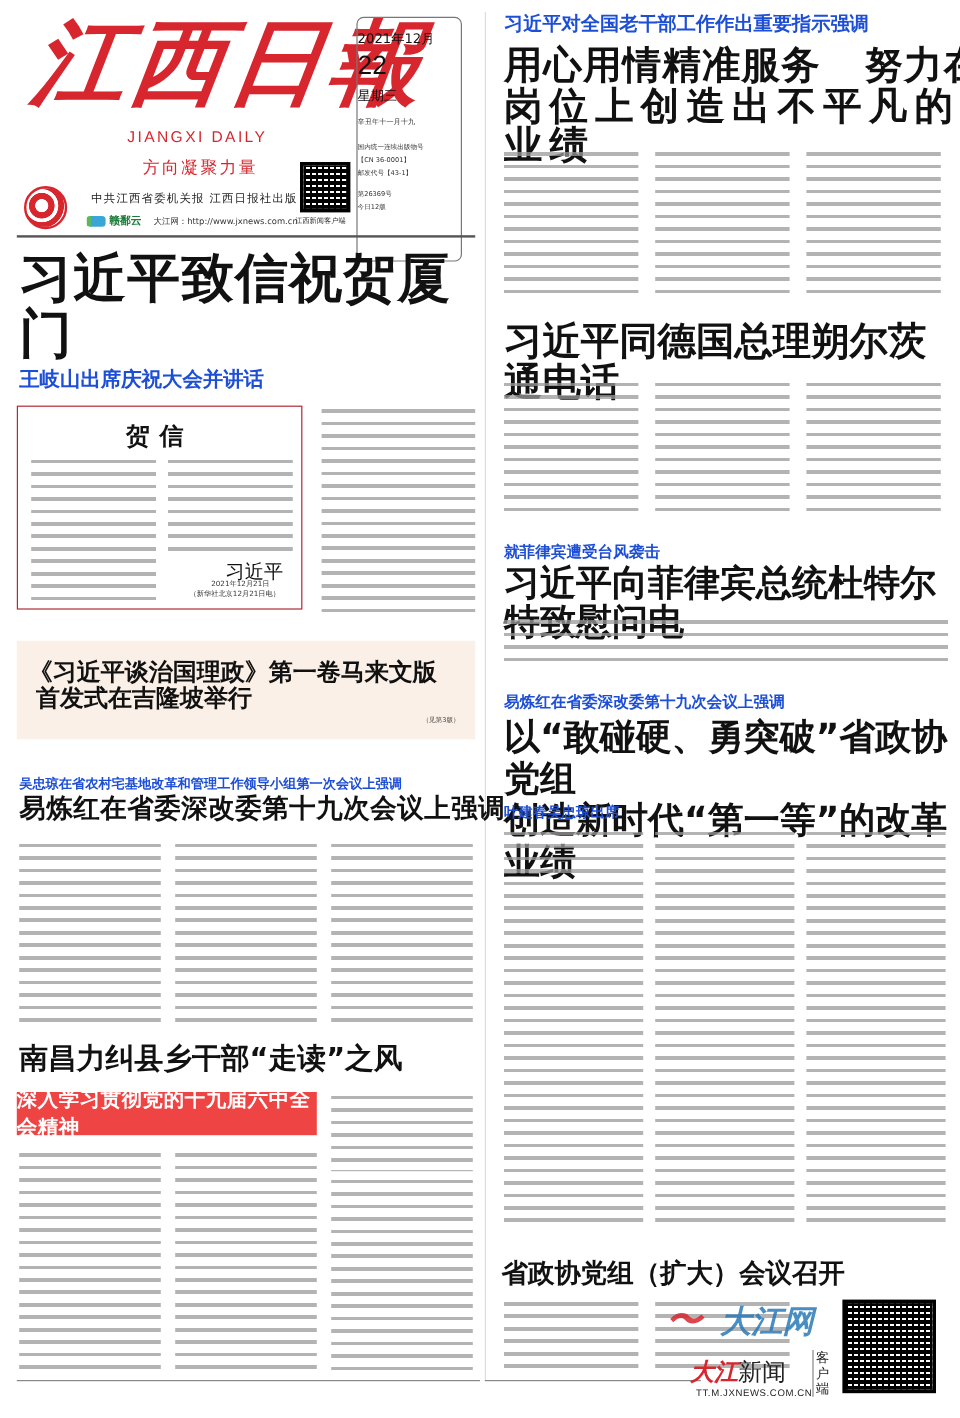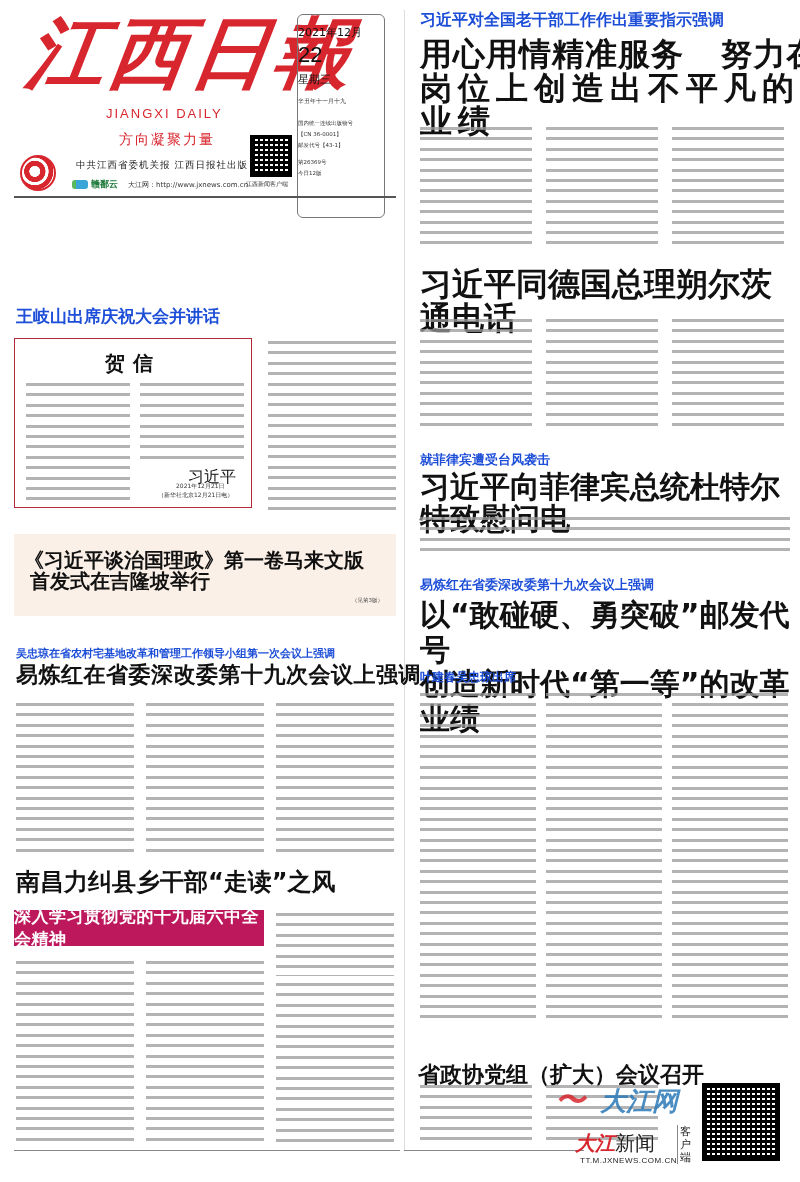--- a/index.html
+++ b/index.html
@@ -52,32 +52,32 @@
   .fill { background: repeating-linear-gradient(180deg, transparent 0 3px, #9a9a9a 3px 6px, transparent 6px 10.4px); opacity: 0.75; }
 
   .book-box { left: 14px; top: 534px; width: 382px; height: 82px; background: #fbf0e7; }
   .book-hl { left: 24px; top: 550px; font-size: 20px; }
   .book-ref { left: 352px; top: 597px; font-size: 5.5px; color: #444; }
 
   .wu-sub { left: 16px; top: 646px; font-size: 11px; }
   .wu-hl { left: 16px; top: 663px; font-size: 22px; letter-spacing: 0.5px; }
 
   .nc-hl { left: 16px; top: 870px; font-size: 24px; }
-  .red-banner { left: 14px; top: 910px; width: 250px; height: 36px; background: #be185d; color: #fff; font-size: 17px; font-weight: bold; display: flex; align-items: center; justify-content: center; letter-spacing: 0.5px; }
+  .red-banner { left: 14px; top: 910px; width: 250px; height: 36px; background: #ef4444; color: #fff; font-size: 17px; font-weight: bold; display: flex; align-items: center; justify-content: center; letter-spacing: 0.5px; }
   .hr-bottom-left { left: 14px; top: 1150px; width: 386px; height: 1px; background: #888; }
 
   .r-sub1 { left: 420px; top: 10px; font-size: 16px; }
   .r-hl1 { left: 420px; top: 38px; font-size: 32px; letter-spacing: 1px; width: 380px; }
   .r-hl2 { left: 420px; top: 268px; font-size: 32px; }
   .r-sub3 { left: 420px; top: 451px; font-size: 13px; }
   .r-hl3 { left: 420px; top: 471px; font-size: 30px; }
   .r-sub4 { left: 420px; top: 576px; font-size: 13px; }
   .r-hl4 { left: 420px; top: 598px; font-size: 30px; line-height: 1.15; }
   .r-sub4b { left: 420px; top: 669px; font-size: 12px; }
-  .r-hl5 { left: 418px; top: 1050px; font-size: 22px; margin-top: 13px; }
+  .r-hl5 { left: 418px; top: 1050px; font-size: 22px; }
 
   .watermark { left: 555px; top: 1080px; font-size: 30px; font-weight: bold; color: #d8262e; font-style: italic; opacity: 0.85; }
   .watermark-blue { left: 600px; top: 1084px; font-size: 26px; color: #2a7ab8; font-weight: bold; font-style: italic; opacity: 0.85; }
   .wm-news { left: 575px; top: 1130px; font-size: 20px; color: #222; }
   .wm-news .da { color: #d8262e; font-weight: bold; font-style: italic; }
   .wm-url { left: 580px; top: 1156px; font-size: 8px; color: #222; letter-spacing: 0.5px; font-family: "Liberation Sans", sans-serif; }
   .wm-client { left: 677px; top: 1125px; font-size: 11px; color: #222; width: 14px; line-height: 13px; border-left: 1px solid #888; padding-left: 2px; }
   .qr-wm { left: 702px; top: 1083px; width: 78px; height: 78px; }
   .hr-bottom-right { left: 404px; top: 1150px; width: 180px; height: 1px; background: #888; }
   .vdiv { left: 404px; top: 10px; width: 1px; height: 1140px; background: #ddd; }
@@ -110,20 +110,21 @@
   <div class="small">【CN 36-0001】</div>
   <div class="small">邮发代号【43-1】</div>
   <div class="gap" style="height:6px"></div>
   <div class="small">第26369号</div>
   <div class="small">今日12版</div>
 </div>
 
 <div class="abs hr-top"></div>
 
 <div class="abs hl lead-hl">
+  <div>习近平致信祝贺厦门</div>
 </div>
 <div class="abs sub lead-sub">王岐山出席庆祝大会并讲话</div>
 
 <div class="abs letter-box"></div>
 <div class="abs letter-title">贺信</div>
 <div class="col body-text fill" style="left:26px;top:380px;width:104px;height:122px;"></div>
 <div class="col body-text fill" style="left:140px;top:380px;width:104px;height:80px;"></div>
 <div class="abs letter-sign">习近平</div>
 <div class="abs letter-date">2021年12月21日</div>
 <div class="abs letter-date2">（新华社北京12月21日电）</div>
@@ -163,21 +164,21 @@
 <div class="col body-text fill" style="left:420px;top:316px;width:112px;height:110px;"></div>
 <div class="col body-text fill" style="left:546px;top:316px;width:112px;height:110px;"></div>
 <div class="col body-text fill" style="left:672px;top:316px;width:112px;height:110px;"></div>
 
 <div class="abs sub r-sub3">就菲律宾遭受台风袭击</div>
 <div class="abs hl r-hl3">习近平向菲律宾总统杜特尔特致慰问电</div>
 <div class="col body-text fill" style="left:420px;top:514px;width:370px;height:42px;"></div>
 
 <div class="abs sub r-sub4">易炼红在省委深改委第十九次会议上强调</div>
 <div class="abs hl r-hl4">
-  <div>以“敢碰硬、勇突破”邮发代号</div>
+  <div>以“敢碰硬、勇突破”省政协党组</div>
   <div>创造新时代“第一等”的改革业绩</div>
 </div>
 <div class="abs sub r-sub4b">叶建春吴忠琼出席</div>
 <div class="col body-text fill" style="left:420px;top:690px;width:116px;height:330px;"></div>
 <div class="col body-text fill" style="left:546px;top:690px;width:116px;height:330px;"></div>
 <div class="col body-text fill" style="left:672px;top:690px;width:116px;height:330px;"></div>
 
 <div class="abs hl r-hl5">省政协党组（扩大）会议召开</div>
 <div class="col body-text fill" style="left:420px;top:1082px;width:112px;height:60px;"></div>
 <div class="col body-text fill" style="left:546px;top:1082px;width:112px;height:60px;"></div>

